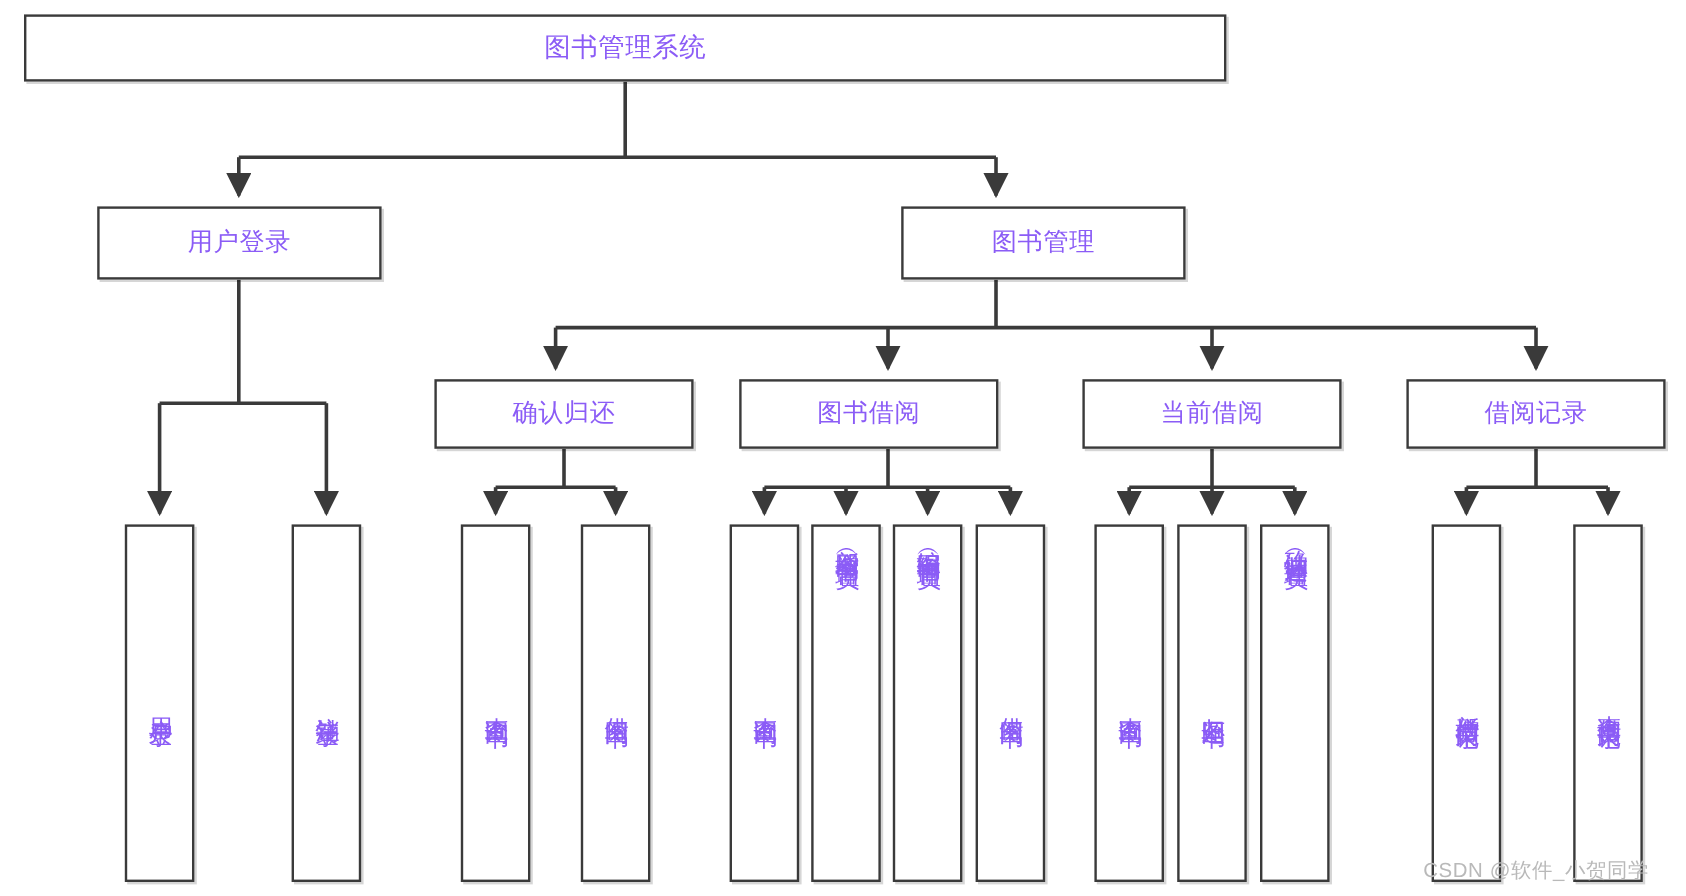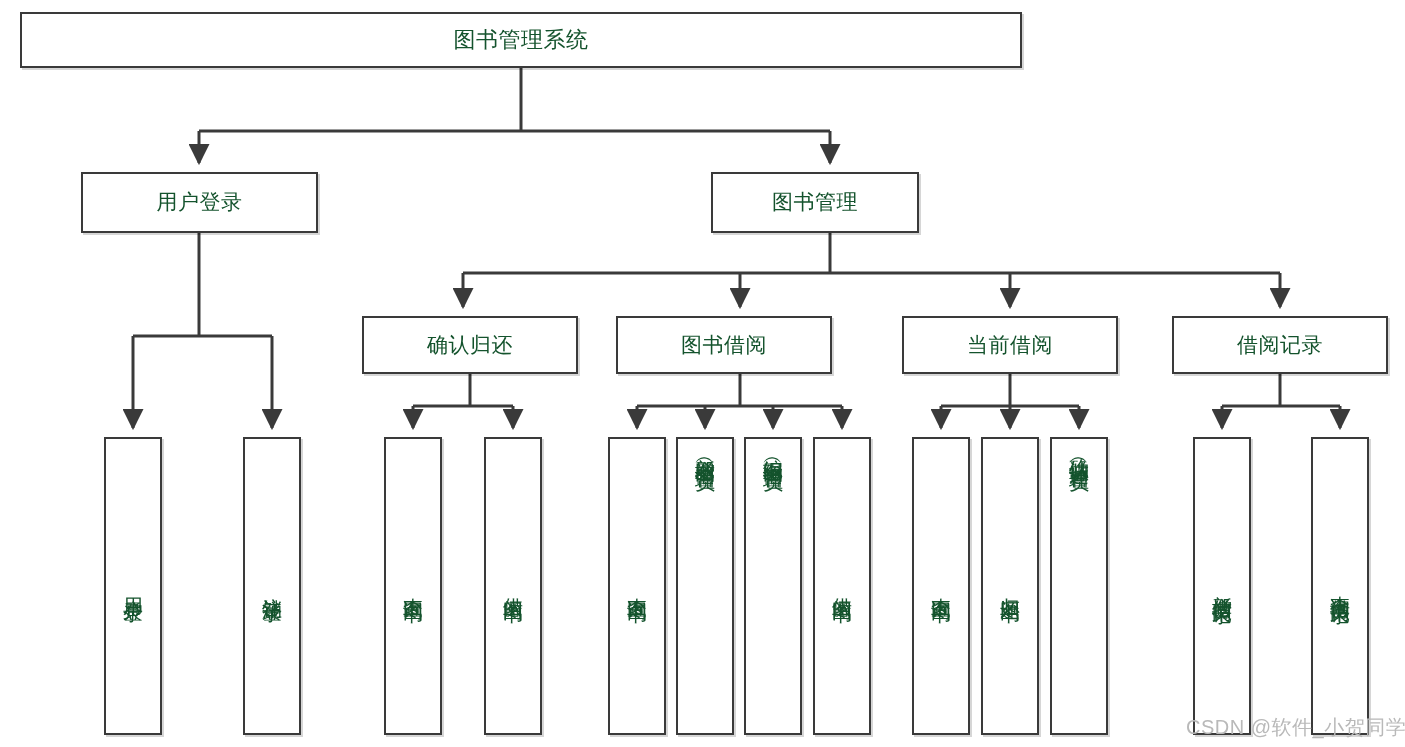--- a/index.html
+++ b/index.html
@@ -27,21 +27,21 @@
     pointer-events: none;
   }
   .node {
     position: absolute;
     box-sizing: border-box;
     background: #ffffff;
     border: 2px solid #3a3a3a;
     display: flex;
     align-items: center;
     justify-content: center;
-    color: #14532d;
+    color: #8b5cf6;
     box-shadow: 2px 2px 0 rgba(0,0,0,0.16);
   }
   .node .label {
     display: block;
     text-align: center;
     line-height: 1.18;
     letter-spacing: 0.5px;
   }
   
   .node.horiz .label {
@@ -63,21 +63,21 @@
     margin: 0 auto;
   }
   .node.vert.mid {
     align-items: center;
     padding-top: 0;
   }
   #watermark {
     position: absolute;
     left: 1186px;
     top: 714px;
-    font-size: 20px;
+    font-size: 17px;
     color: #b9b9b9;
     letter-spacing: 0.5px;
     white-space: nowrap;
     user-select: none;
   }
 </style>
 </head>
 <body>
 
 <div id="canvas">
@@ -132,21 +132,21 @@
     </g>
   </svg>
 
   <div class="node horiz root" style="left:20px; top:12px; width:1002px; height:56px;">
     <span class="label">图书管理系统</span>
   </div>
 
   <div class="node horiz" style="left:81px; top:172px; width:237px; height:61px;">
     <span class="label">用户登录</span>
   </div>
-  <div class="node horiz" style="left:711px; top:172px; width:208px; height:61px;">
+  <div class="node horiz" style="left:751px; top:172px; width:237px; height:61px;">
     <span class="label">图书管理</span>
   </div>
 
   <div class="node horiz" style="left:362px; top:316px; width:216px; height:58px;">
     <span class="label">确认归还</span>
   </div>
   <div class="node horiz" style="left:616px; top:316px; width:216px; height:58px;">
     <span class="label">图书借阅</span>
   </div>
   <div class="node horiz" style="left:902px; top:316px; width:216px; height:58px;">

